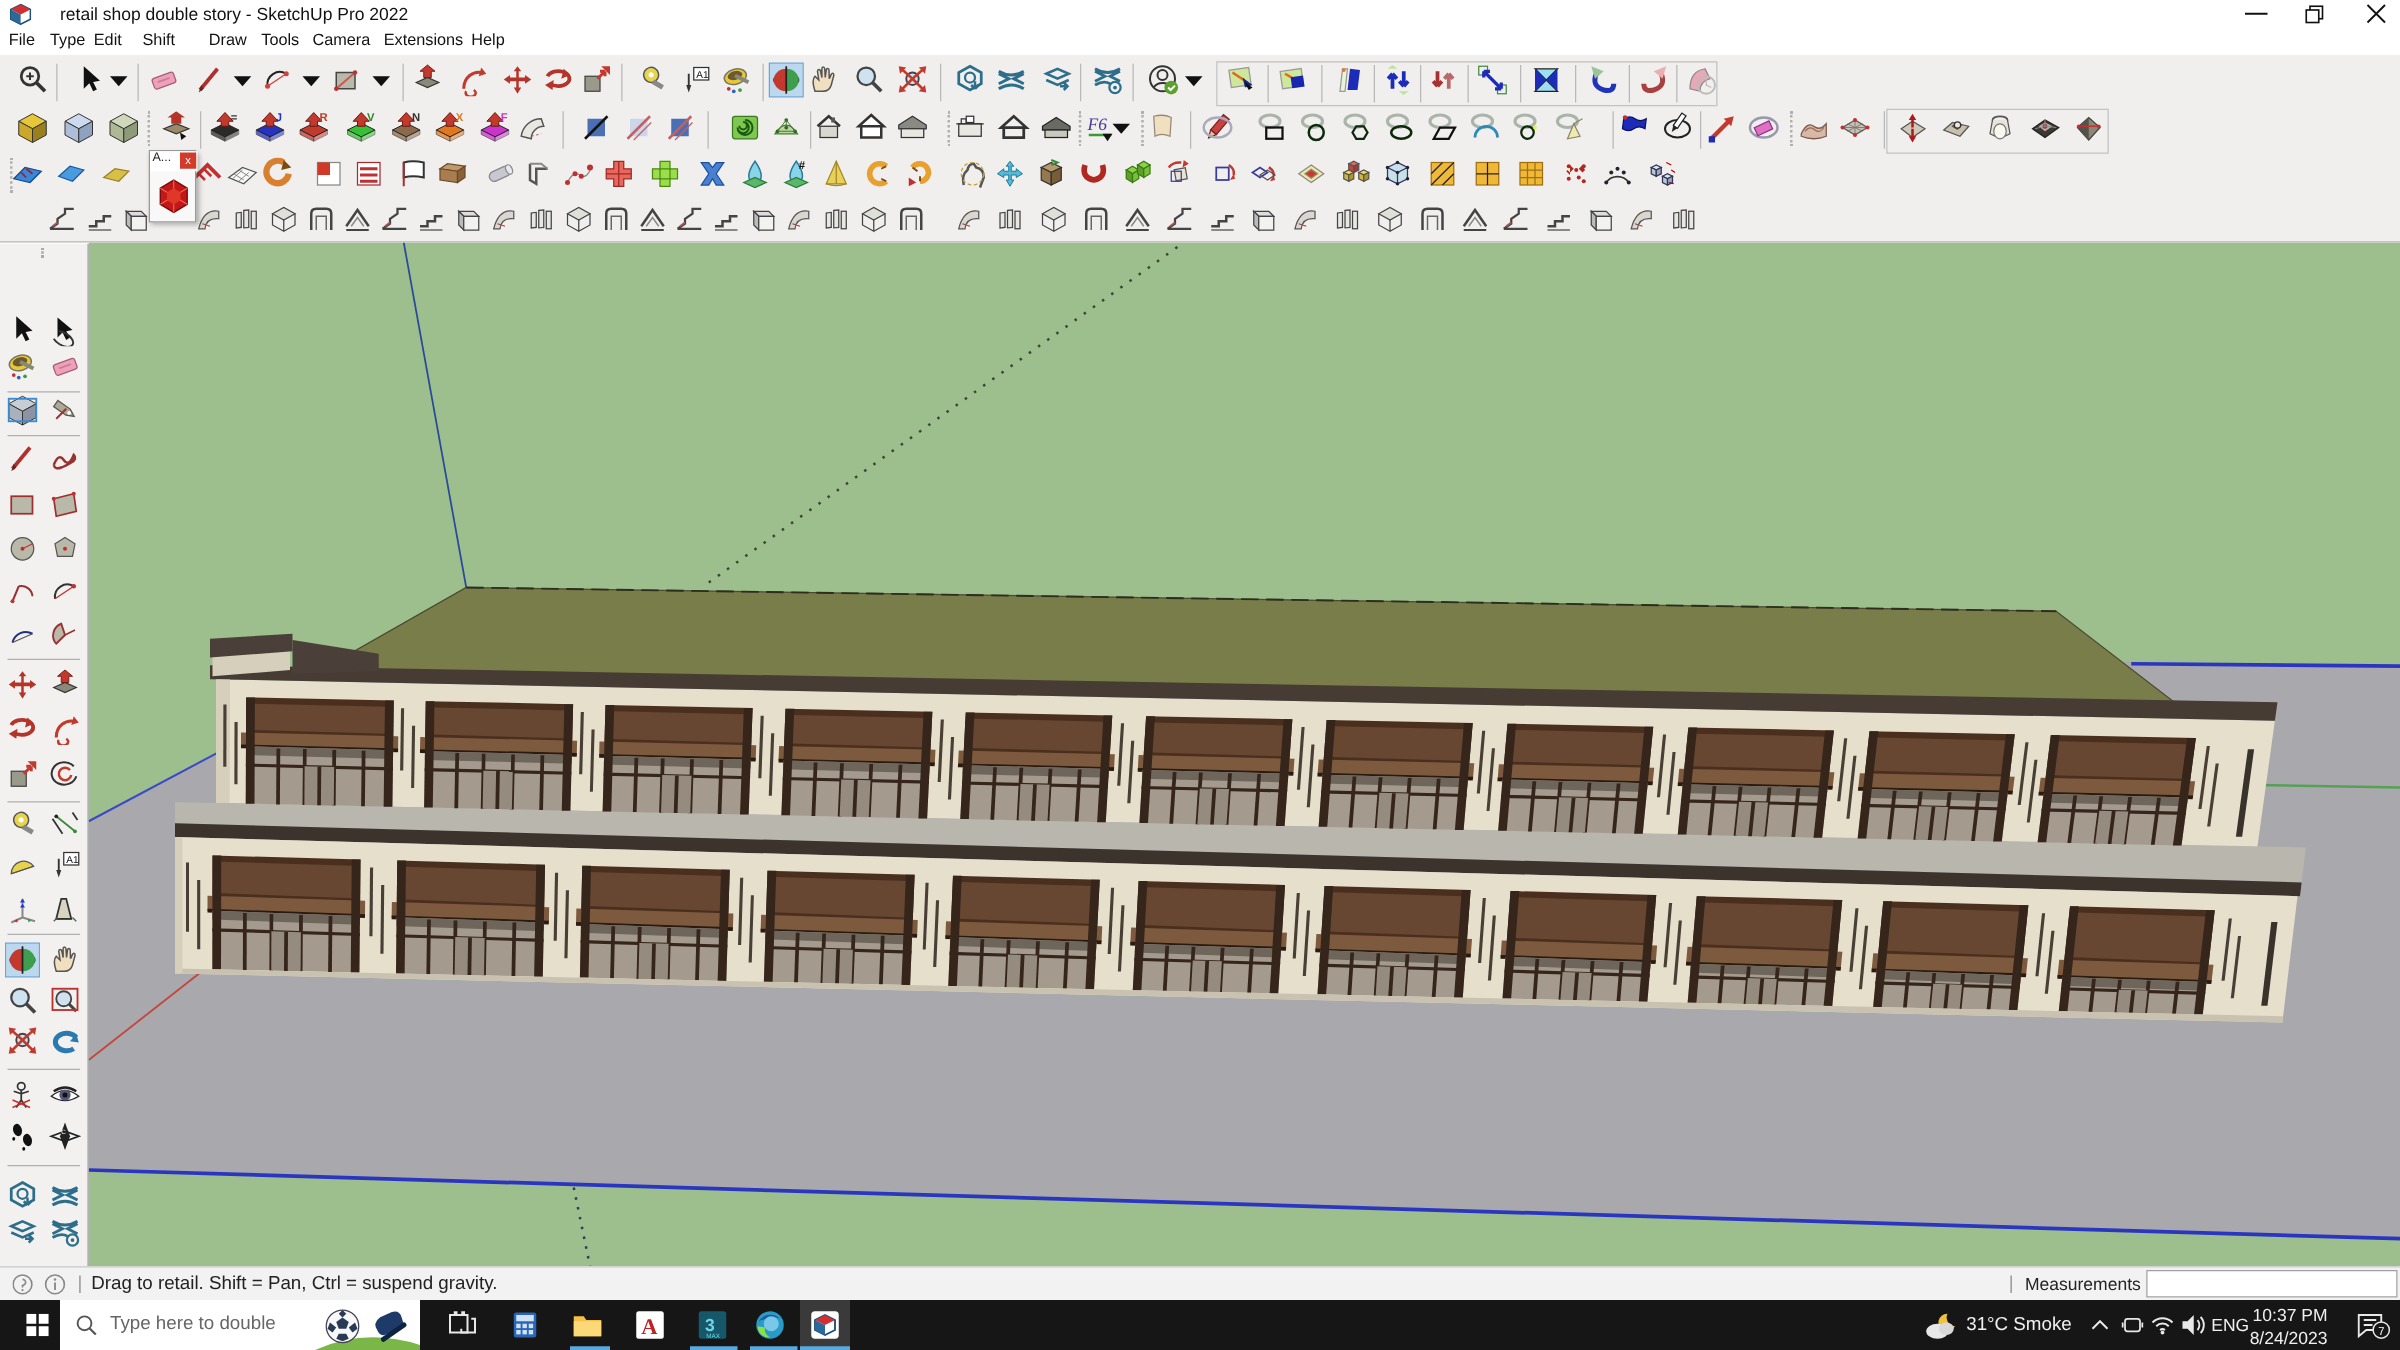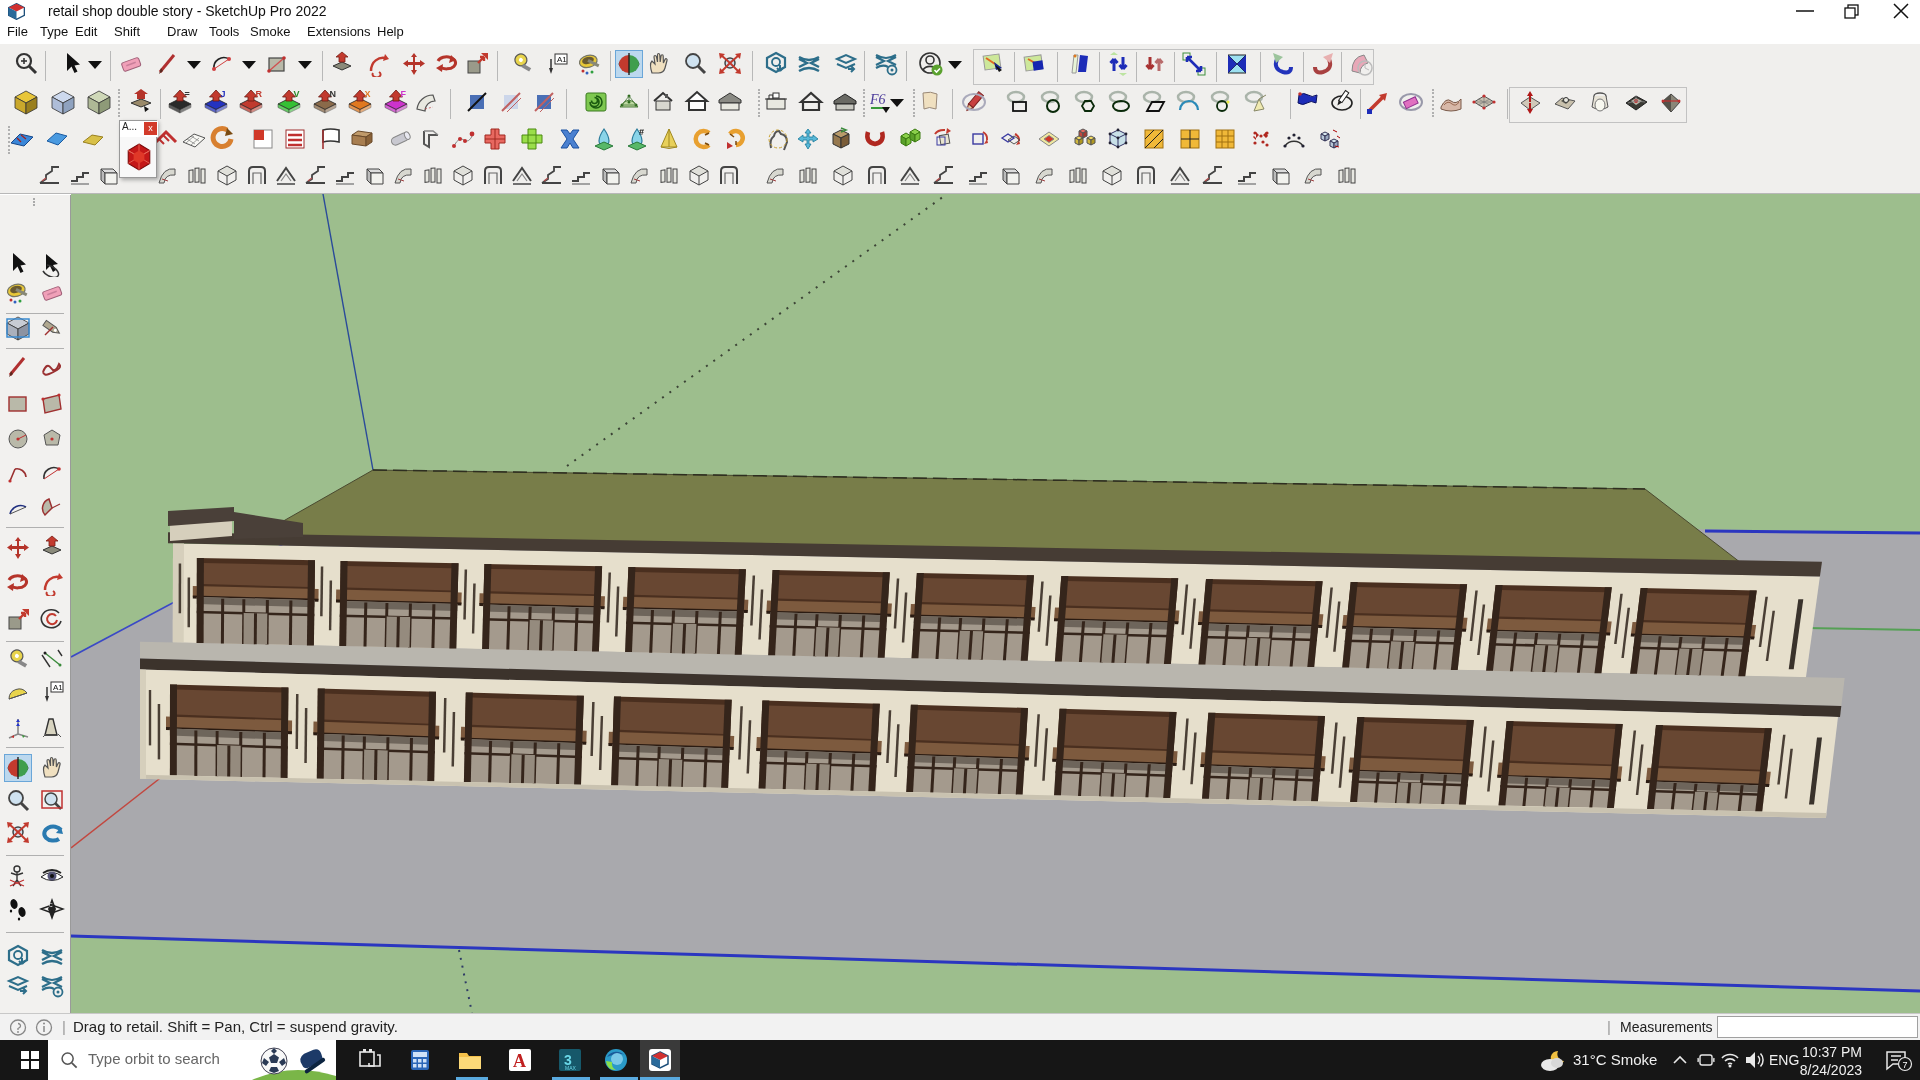--- a/index.html
+++ b/index.html
@@ -33,21 +33,21 @@
       <path d="M108 4 L122 18 M122 4 L108 18" stroke="#111" stroke-width="1.5"></path>
     </svg>
   </div>
 <div id="menubar">
     <span style="left:7px">File</span>
     <span style="left:40px">Type</span>
     <span style="left:75px">Edit</span>
     <span style="left:114px">Shift</span>
     <span style="left:167px">Draw</span>
     <span style="left:209px">Tools</span>
-    <span style="left:250px">Smoke</span>
+    <span style="left:250px">Camera</span>
     <span style="left:307px">Extensions</span>
     <span style="left:377px">Help</span>
   </div>
 <div id="toolbars">
     <div class="ticon" style="left:13px;top:7px"><svg width="26" height="26" viewBox="0 0 26 26">
         <circle cx="11" cy="10" r="7" fill="none" stroke="#333" stroke-width="2.2"></circle>
         <line x1="16" y1="15" x2="23" y2="22" stroke="#333" stroke-width="3"></line>
         <line x1="8" y1="10" x2="14" y2="10" stroke="#333" stroke-width="1.6"></line>
         <line x1="11" y1="7" x2="11" y2="13" stroke="#333" stroke-width="1.6"></line>
       </svg></div>
@@ -1575,21 +1575,21 @@
       <rect x="0" y="0" width="8" height="8" fill="#fff"></rect>
       <rect x="10" y="0" width="8" height="8" fill="#fff"></rect>
       <rect x="0" y="10" width="8" height="8" fill="#fff"></rect>
       <rect x="10" y="10" width="8" height="8" fill="#fff"></rect>
     </svg>
     <div class="abs" style="left:48px;top:0;width:288px;height:40px;background:#fff"></div>
     <svg class="abs" style="left:60px;top:11px" width="18" height="18" viewBox="0 0 26 26">
       <circle cx="11" cy="11" r="8" fill="none" stroke="#555" stroke-width="2.2"></circle>
       <line x1="17" y1="17" x2="24" y2="24" stroke="#555" stroke-width="2.6"></line>
     </svg>
-    <div class="abs" style="left:88px;top:10px;font-size:15px;color:#666">Type orbit to search</div>
+    <div class="abs" style="left:88px;top:10px;font-size:15px;color:#666">Type here to double</div>
     <svg class="abs" style="left:252px;top:0" width="84" height="40">
       <rect width="84" height="40" fill="#fff"></rect>
       <path d="M0 40 Q 40 22 84 36 L 84 40 Z" fill="#7ab648"></path>
       <circle cx="22" cy="21" r="13" fill="#f8f8f8" stroke="#445"></circle>
       <g fill="#2a3a55">
         <polygon points="22,14 27,17.5 25,23 19,23 17,17.5"></polygon>
         <polygon points="22,8 25,11 22,14 19,11"></polygon>
         <polygon points="32,18 34,23 30,26 27,22"></polygon>
         <polygon points="12,18 10,23 14,26 17,22"></polygon>
         <polygon points="27,31 22,33 17,31 19,27 25,27"></polygon>

